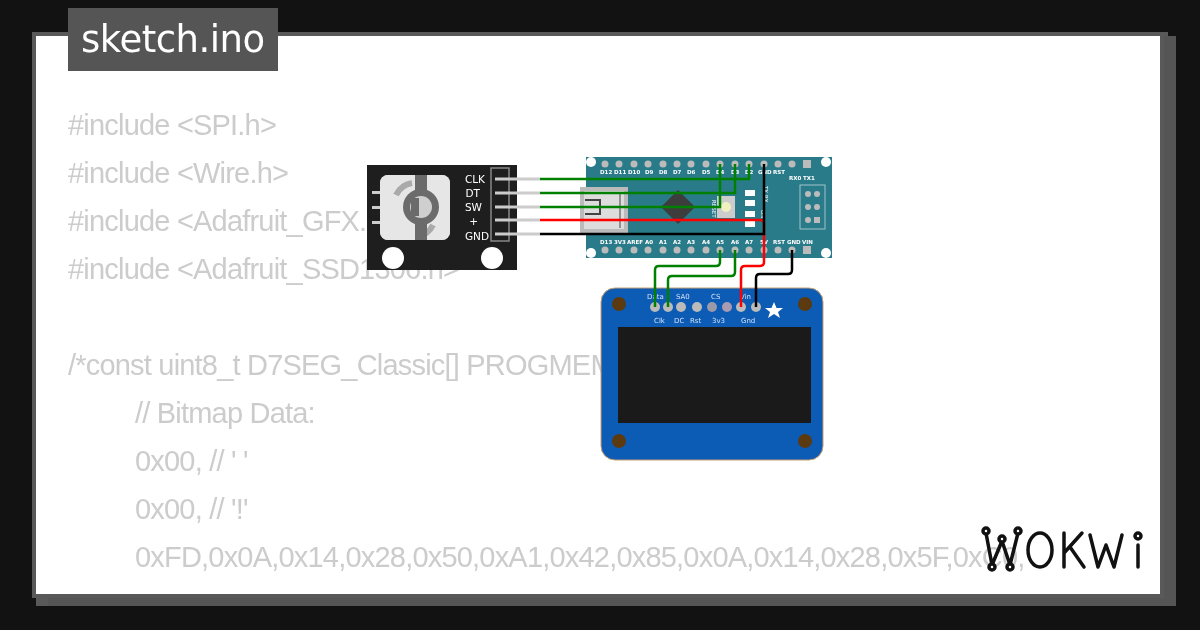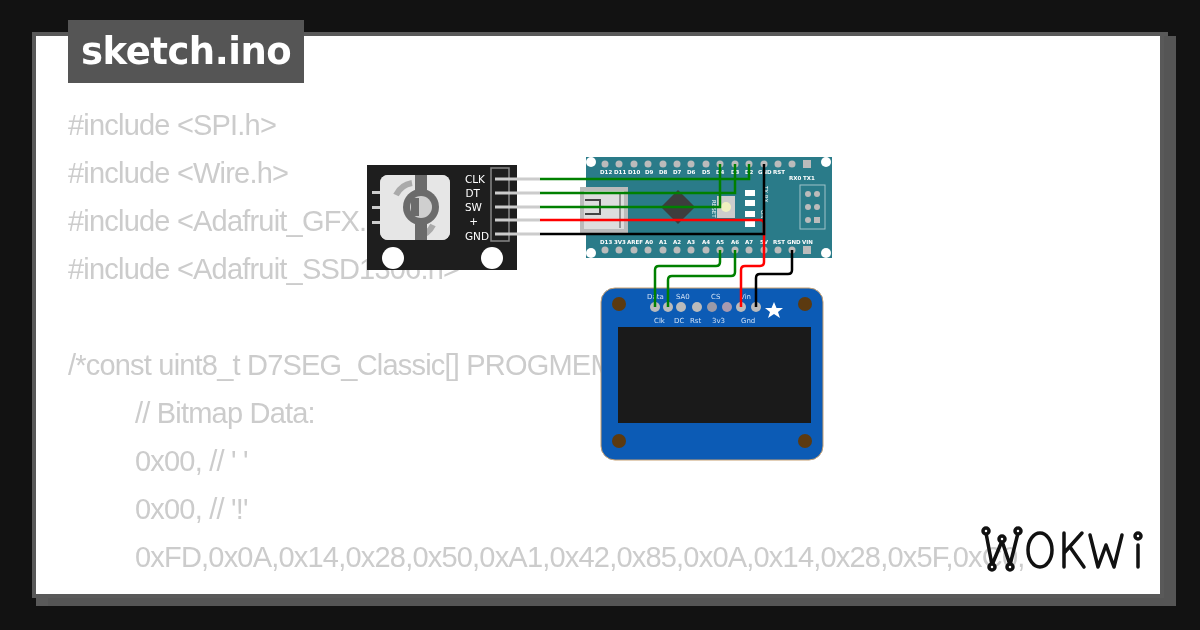--- a/index.html
+++ b/index.html
@@ -2,21 +2,21 @@
 <html><head>
 <meta charset="utf-8">
 <style>
   html, body { margin:0; padding:0; }
   body { width:1200px; height:630px; background:#121212; position:relative; overflow:hidden; font-family:"DejaVu Sans", sans-serif; }
   .shadow { position:absolute; left:48px; top:48px; width:1128px; height:558px; background:#555555; }
   .card { position:absolute; left:32px; top:32px; width:1128px; height:558px; background:#ffffff; border:4px solid #595959; box-sizing:content-box; overflow:hidden; }
   .code { position:absolute; left:34px; top:60px; margin:0; font-family:Liberation Sans, sans-serif; font-size:29px; line-height:48px; color:#cccccc; white-space:pre; letter-spacing:-0.8px; }
   .code .line { display:block; height:48px; }
   .code .ind { padding-left:67px; }
-  .tab { position:absolute; left:68px; top:20px; height:63px; padding:0 13px; background:#555555; color:#ffffff; font-size:37px; line-height:63px; letter-spacing:-0.5px;font-weight:bold; }
+  .tab { position:absolute; left:68px; top:8px; height:63px; padding:0 13px; background:#555555; color:#ffffff; font-size:37px; line-height:63px; letter-spacing:-0.5px; }
   .circuit { position:absolute; left:0; top:0; }
   .logo { position:absolute; left:978px; top:525px; height:50px; }
 </style>
 </head>
 <body>
 
 <div class="shadow"></div>
 <div class="card"></div>
 
 <pre class="code" style="left:68px; top:101px;"><span class="line">#include &lt;SPI.h&gt;</span><span class="line">#include &lt;Wire.h&gt;</span><span class="line">#include &lt;Adafruit_GFX.h&gt;</span><span class="line">#include &lt;Adafruit_SSD1306.h&gt;</span><span class="line"></span><span class="line">/*const uint8_t D7SEG_Classic[] PROGMEM = {</span><span class="line ind">// Bitmap Data:</span><span class="line ind">0x00, // ' '</span><span class="line ind">0x00, // '!'</span><span class="line ind">0xFD,0x0A,0x14,0x28,0x50,0xA1,0x42,0x85,0x0A,0x14,0x28,0x5F,0xC0,</span><span class="line ind">0xFD,0x0A,0x14,0x28,0x50,0xA1,0x42,0x85,0x0A,0x14,0x28,0x5F,0xC0,</span></pre>

